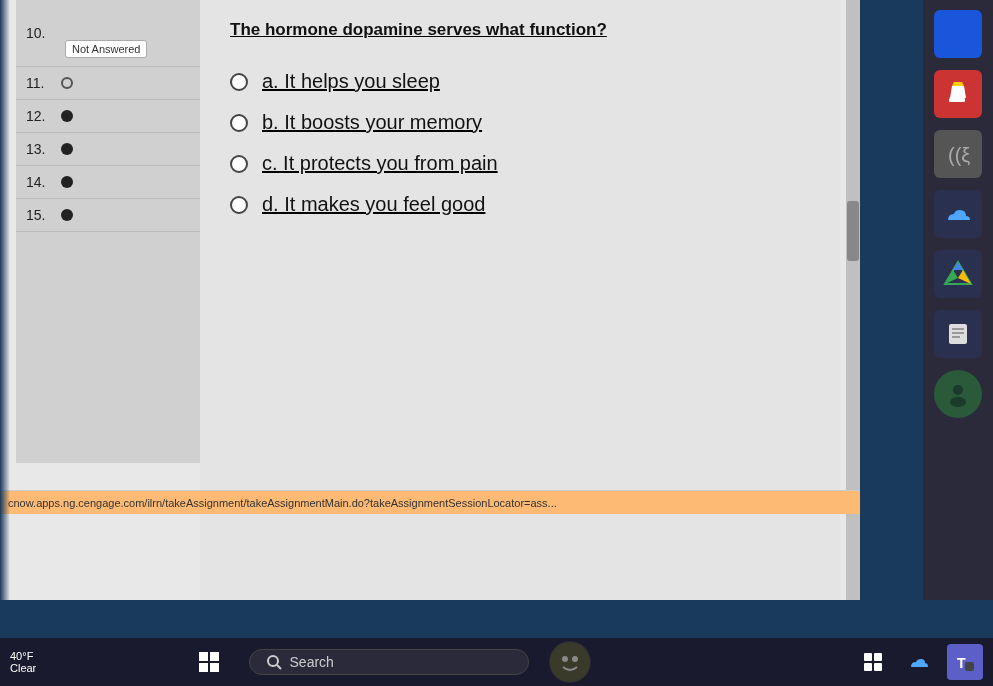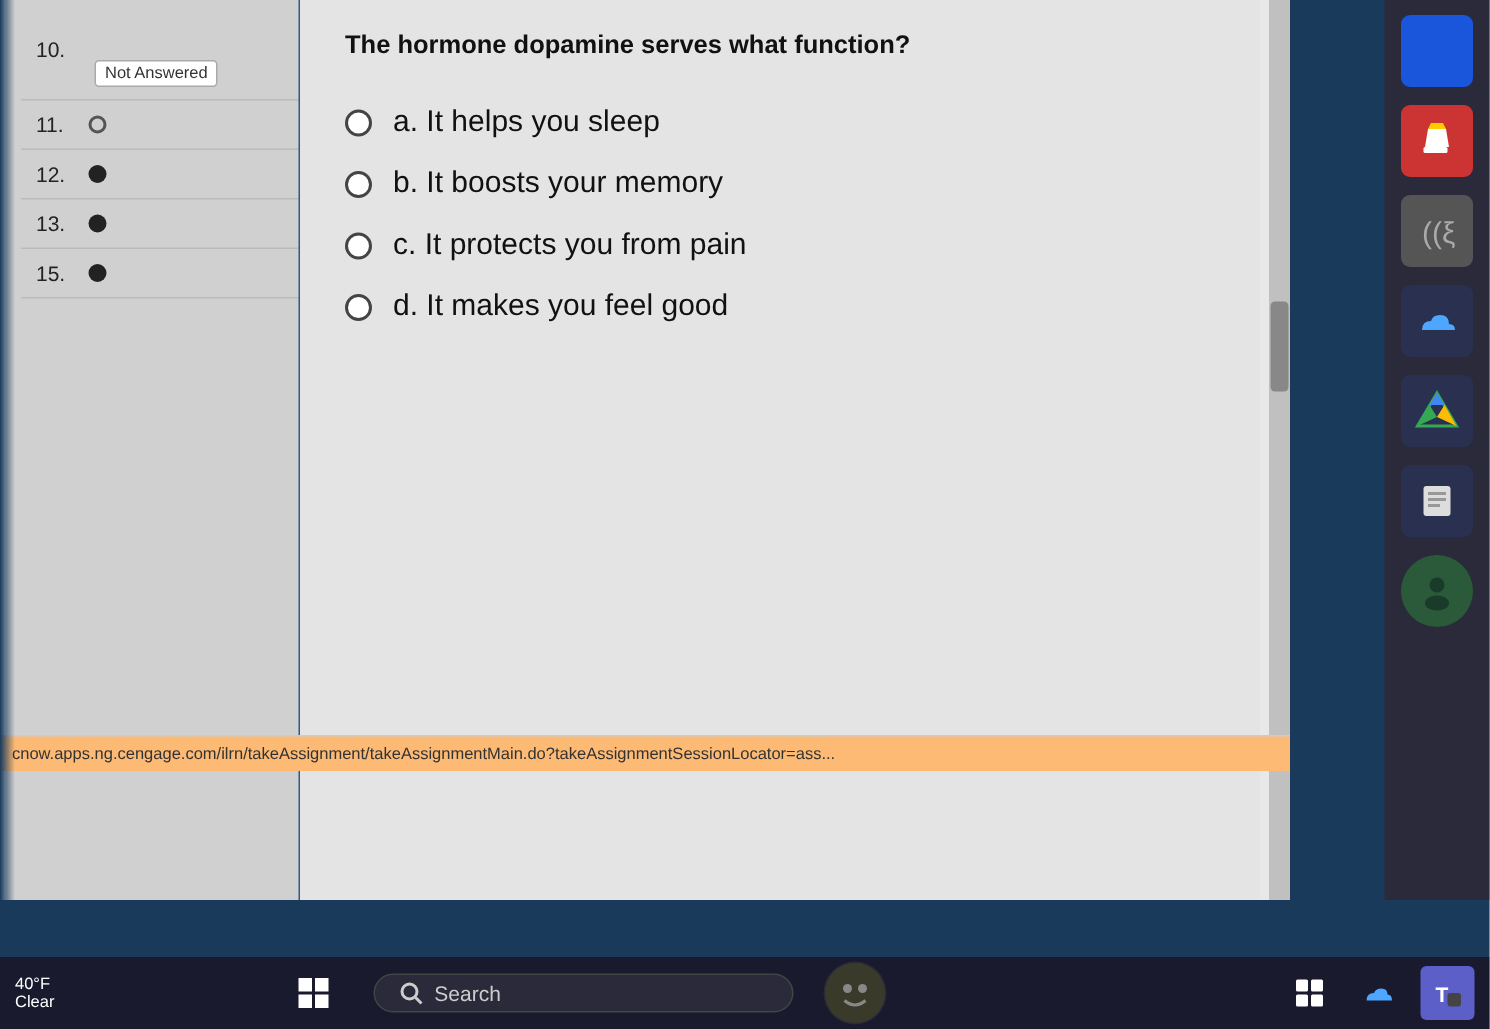--- a/index.html
+++ b/index.html
@@ -20,26 +20,25 @@
       width: 860px;
       height: 600px;
       background: #e8e8e8;
       overflow: hidden;
     }
 
     
     .question-list {
       position: absolute;
       top: 0;
-      left: 4px;
+      left: 16px;
       width: 200px;
-      height: 600px;
+      height: 463px;
       background: #d0d0d0;
       border-right: 3px solid #2a5a8a;
-      padding-left: 10px;
     }
 
     .question-item {
       display: flex;
       align-items: center;
       padding: 8px 10px;
       border-bottom: 1px solid #bbb;
       font-size: 14px;
       color: #222;
     }
@@ -79,20 +78,21 @@
 
     
     .question-content {
       position: absolute;
       top: 0;
       left: 200px;
       width: 640px;
       height: 600px;
       background: #e4e4e4;
       padding: 20px 30px;
+      text-decoration: underline;
     }
 
     .question-text {
       font-size: 17px;
       font-weight: bold;
       color: #111;
       margin-bottom: 20px;
       padding-bottom: 10px;
     }
 
@@ -283,20 +283,24 @@
     <div class="question-item">
       <span class="num">12.</span>
       <span class="dot-answered"></span>
     </div>
 
     <div class="question-item">
       <span class="num">13.</span>
       <span class="dot-answered"></span>
     </div>
 
+    <div class="question-item">
+      <span class="num">14.</span>
+      <span class="dot-answered"></span>
+    </div>
 
     <div class="question-item">
       <span class="num">15.</span>
       <span class="dot-answered"></span>
     </div>
 
     <div style="position:absolute; left:195px; top:0; width:5px; height:100%; background:#2a5a8a;"></div>
   </div>
 
   <div class="question-content">

